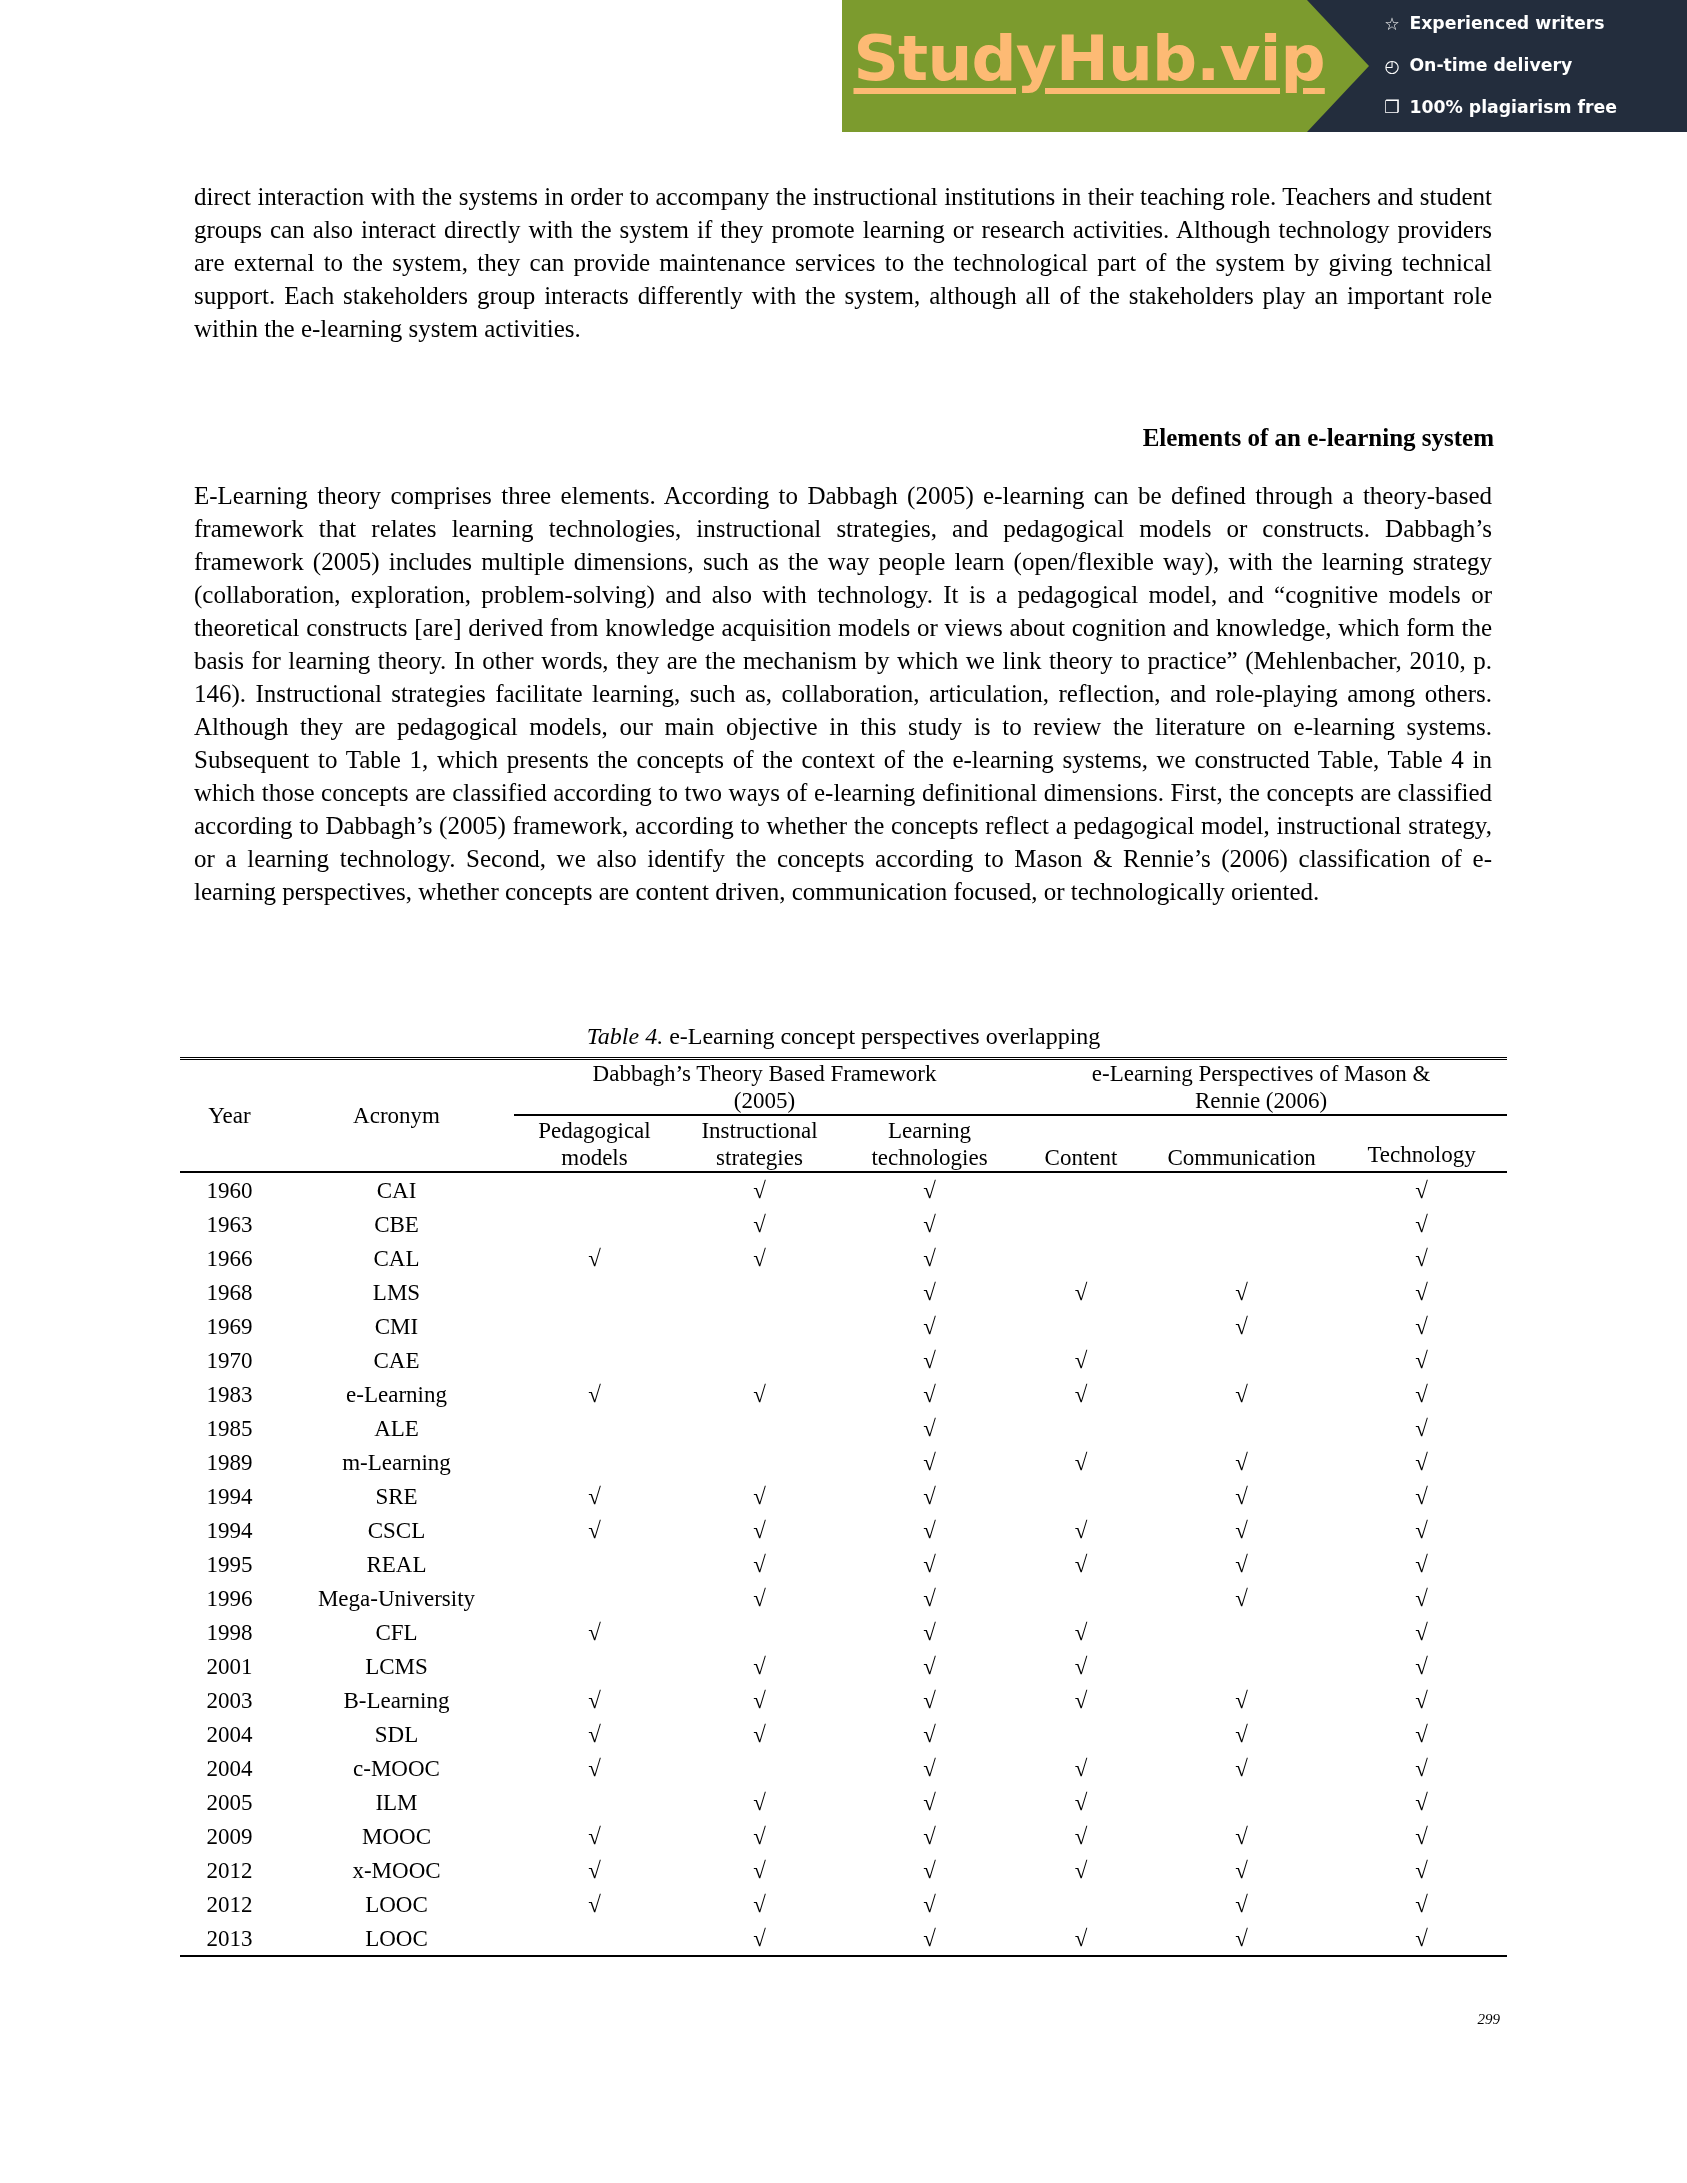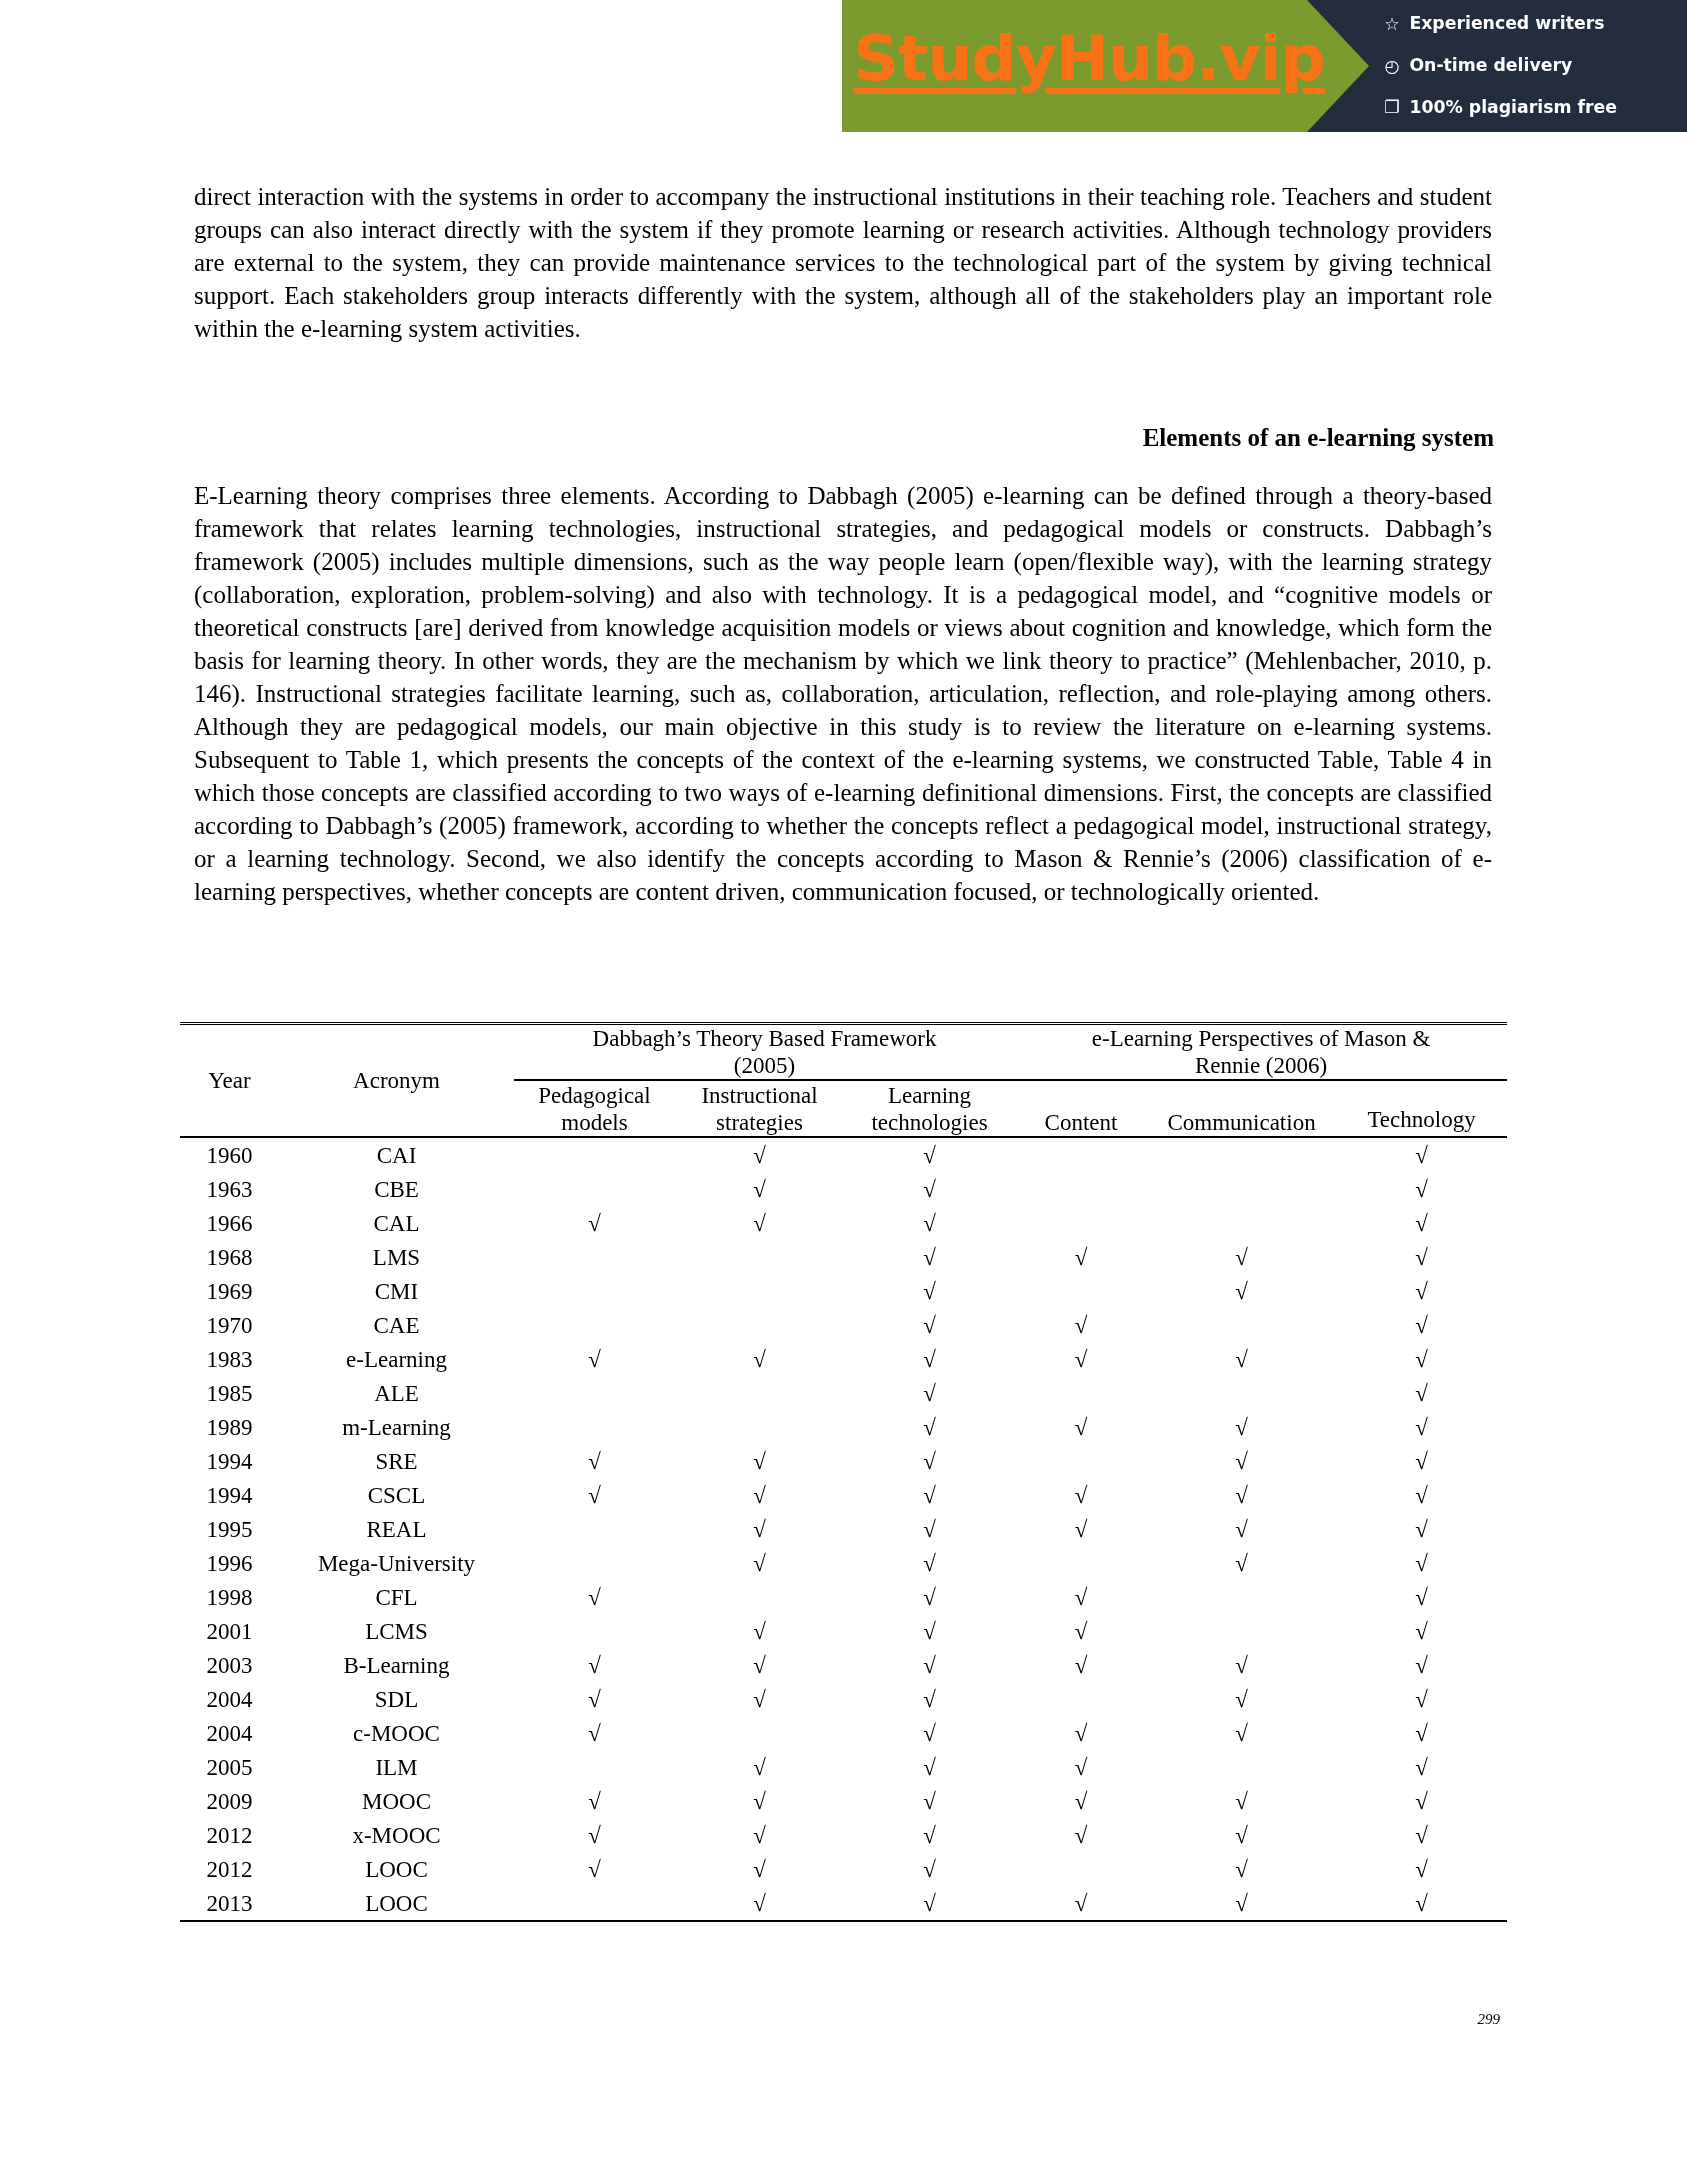--- a/index.html
+++ b/index.html
@@ -38,21 +38,21 @@
   #promo-brand {
     position: absolute;
     left: 11.5px;
     top: 13px;
     width: 470px;
     text-align: center;
     font-family: "DejaVu Sans", sans-serif;
     font-weight: bold;
     font-size: 63px;
     line-height: 92px;
-    color: #f97316;
+    color: #fdba74;
     letter-spacing: -0.8px;
     text-decoration: underline;
     text-decoration-thickness: 5.8px;
     text-underline-offset: 8.2px;
     white-space: nowrap;
   }
   #promo-features {
     position: absolute;
     left: 540px;
     top: 13px;
@@ -199,20 +199,23 @@
   </div>
 </div>
 
 <div id="doc">
   <p id="para-intro" class="body-text">direct interaction with the systems in order to accompany the instructional institutions in their teaching role. Teachers and student groups can also interact directly with the system if they promote learning or research activities. Although technology providers are external to the system, they can provide maintenance services to the technological part of the system by giving technical support. Each stakeholders group interacts differently with the system, although all of the stakeholders play an important role within the e-learning system activities.</p>
   <h2 id="section-heading">Elements of an e-learning system</h2>
   <p id="para-elements" class="body-text">E-Learning theory comprises three elements. According to Dabbagh (2005) e-learning can be defined through a theory-based framework that relates learning technologies, instructional strategies, and pedagogical models or constructs. Dabbagh’s framework (2005) includes multiple dimensions, such as the way people learn (open/flexible way), with the learning strategy (collaboration, exploration, problem-solving) and also with technology. It is a pedagogical model, and “cognitive models or theoretical constructs [are] derived from knowledge acquisition models or views about cognition and knowledge, which form the basis for learning theory. In other words, they are the mechanism by which we link theory to practice” (Mehlenbacher, 2010, p. 146). Instructional strategies facilitate learning, such as, collaboration, articulation, reflection, and role-playing among others. Although they are pedagogical models, our main objective in this study is to review the literature on e-learning systems. Subsequent to Table 1, which presents the concepts of the context of the e-learning systems, we constructed Table, Table 4 in which those concepts are classified according to two ways of e-learning definitional dimensions. First, the concepts are classified according to Dabbagh’s (2005) framework, according to whether the concepts reflect a pedagogical model, instructional strategy, or a learning technology. Second, we also identify the concepts according to Mason &amp; Rennie’s (2006) classification of e-learning perspectives, whether concepts are content driven, communication focused, or technologically oriented.</p>
 </div>
 
 <div id="table-block">
+  <div id="table-caption">
+    <span class="cap-label">Table 4.</span><span> e-Learning concept perspectives overlapping</span>
+  </div>
   <table id="concept-table">
     <colgroup>
       <col style="width:99px">
       <col style="width:235px">
       <col style="width:161px">
       <col style="width:169px">
       <col style="width:171px">
       <col style="width:132px">
       <col style="width:189px">
       <col style="width:171px">

